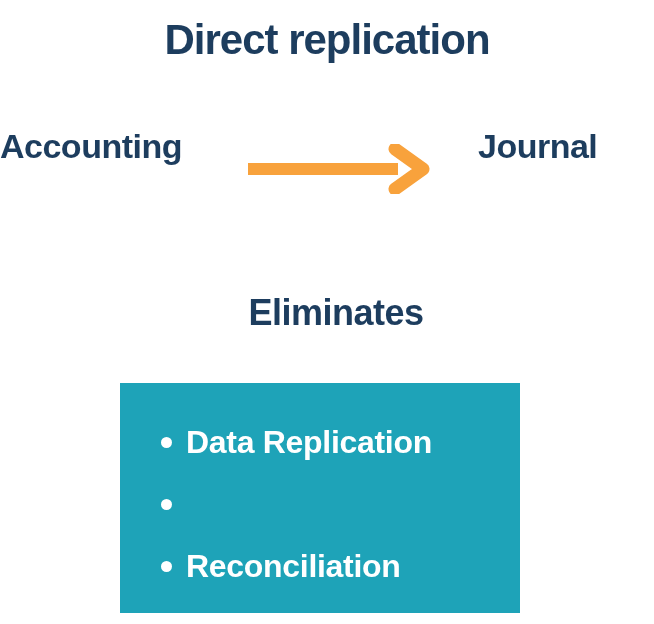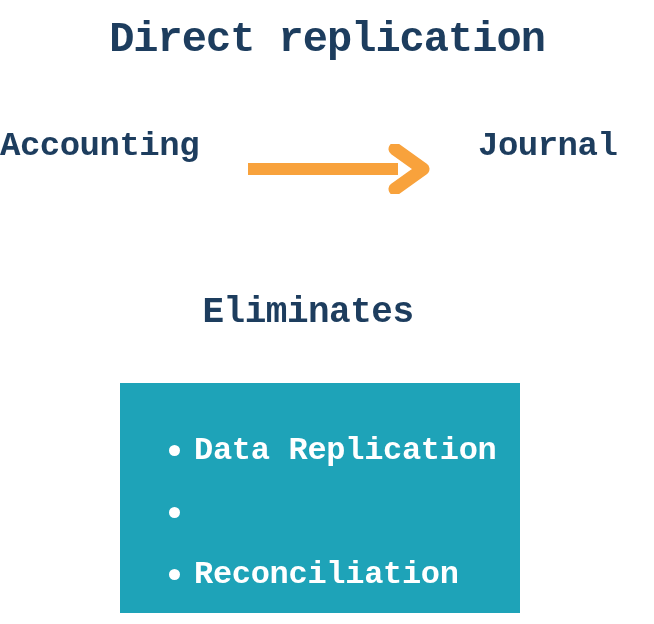--- a/index.html
+++ b/index.html
@@ -5,21 +5,21 @@
   html, body {
     margin: 0;
     padding: 0;
     background: #ffffff;
   }
   .canvas {
     position: relative;
     width: 654px;
     height: 624px;
     background: var(--background, #ffffff);
-    font-family: Liberation Mono, monospace;
+    font-family: Liberation Sans, sans-serif;
     font-weight: 700;
     overflow: hidden;
   }
   .title {
     position: absolute;
     left: 0;
     top: 14px;
     width: 654px;
     margin: 0;
     text-align: center;
@@ -63,41 +63,41 @@
   }
   .arrow-head {
     stroke: var(--orange, #F8A23C);
     stroke-width: 13;
     stroke-linecap: round;
     stroke-linejoin: round;
     fill: none;
   }
   .eliminates-heading {
     position: absolute;
-    left: 108px;
+    left: 136px;
     top: 290px;
     width: 400px;
     margin: 0;
     text-align: center;
     font-size: 36px;
     line-height: 46px;
     letter-spacing: -0.5px;
     color: var(--navy, #1D3D5E);
   }
   .eliminates-box {
     position: absolute;
     left: 120px;
     top: 383px;
     width: 400px;
     height: 230px;
     background: var(--teal, #1EA3B8);
   }
   .eliminates-list {
     list-style: none;
-    margin: 12px;
+    margin: 4px;
     padding: 24px 10px 0 37px;
   }
   .eliminates-list li {
     display: flex;
     align-items: center;
     height: 62px;
     color: var(--white, #ffffff);
     font-size: 32px;
     letter-spacing: -0.3px;
     white-space: nowrap;

